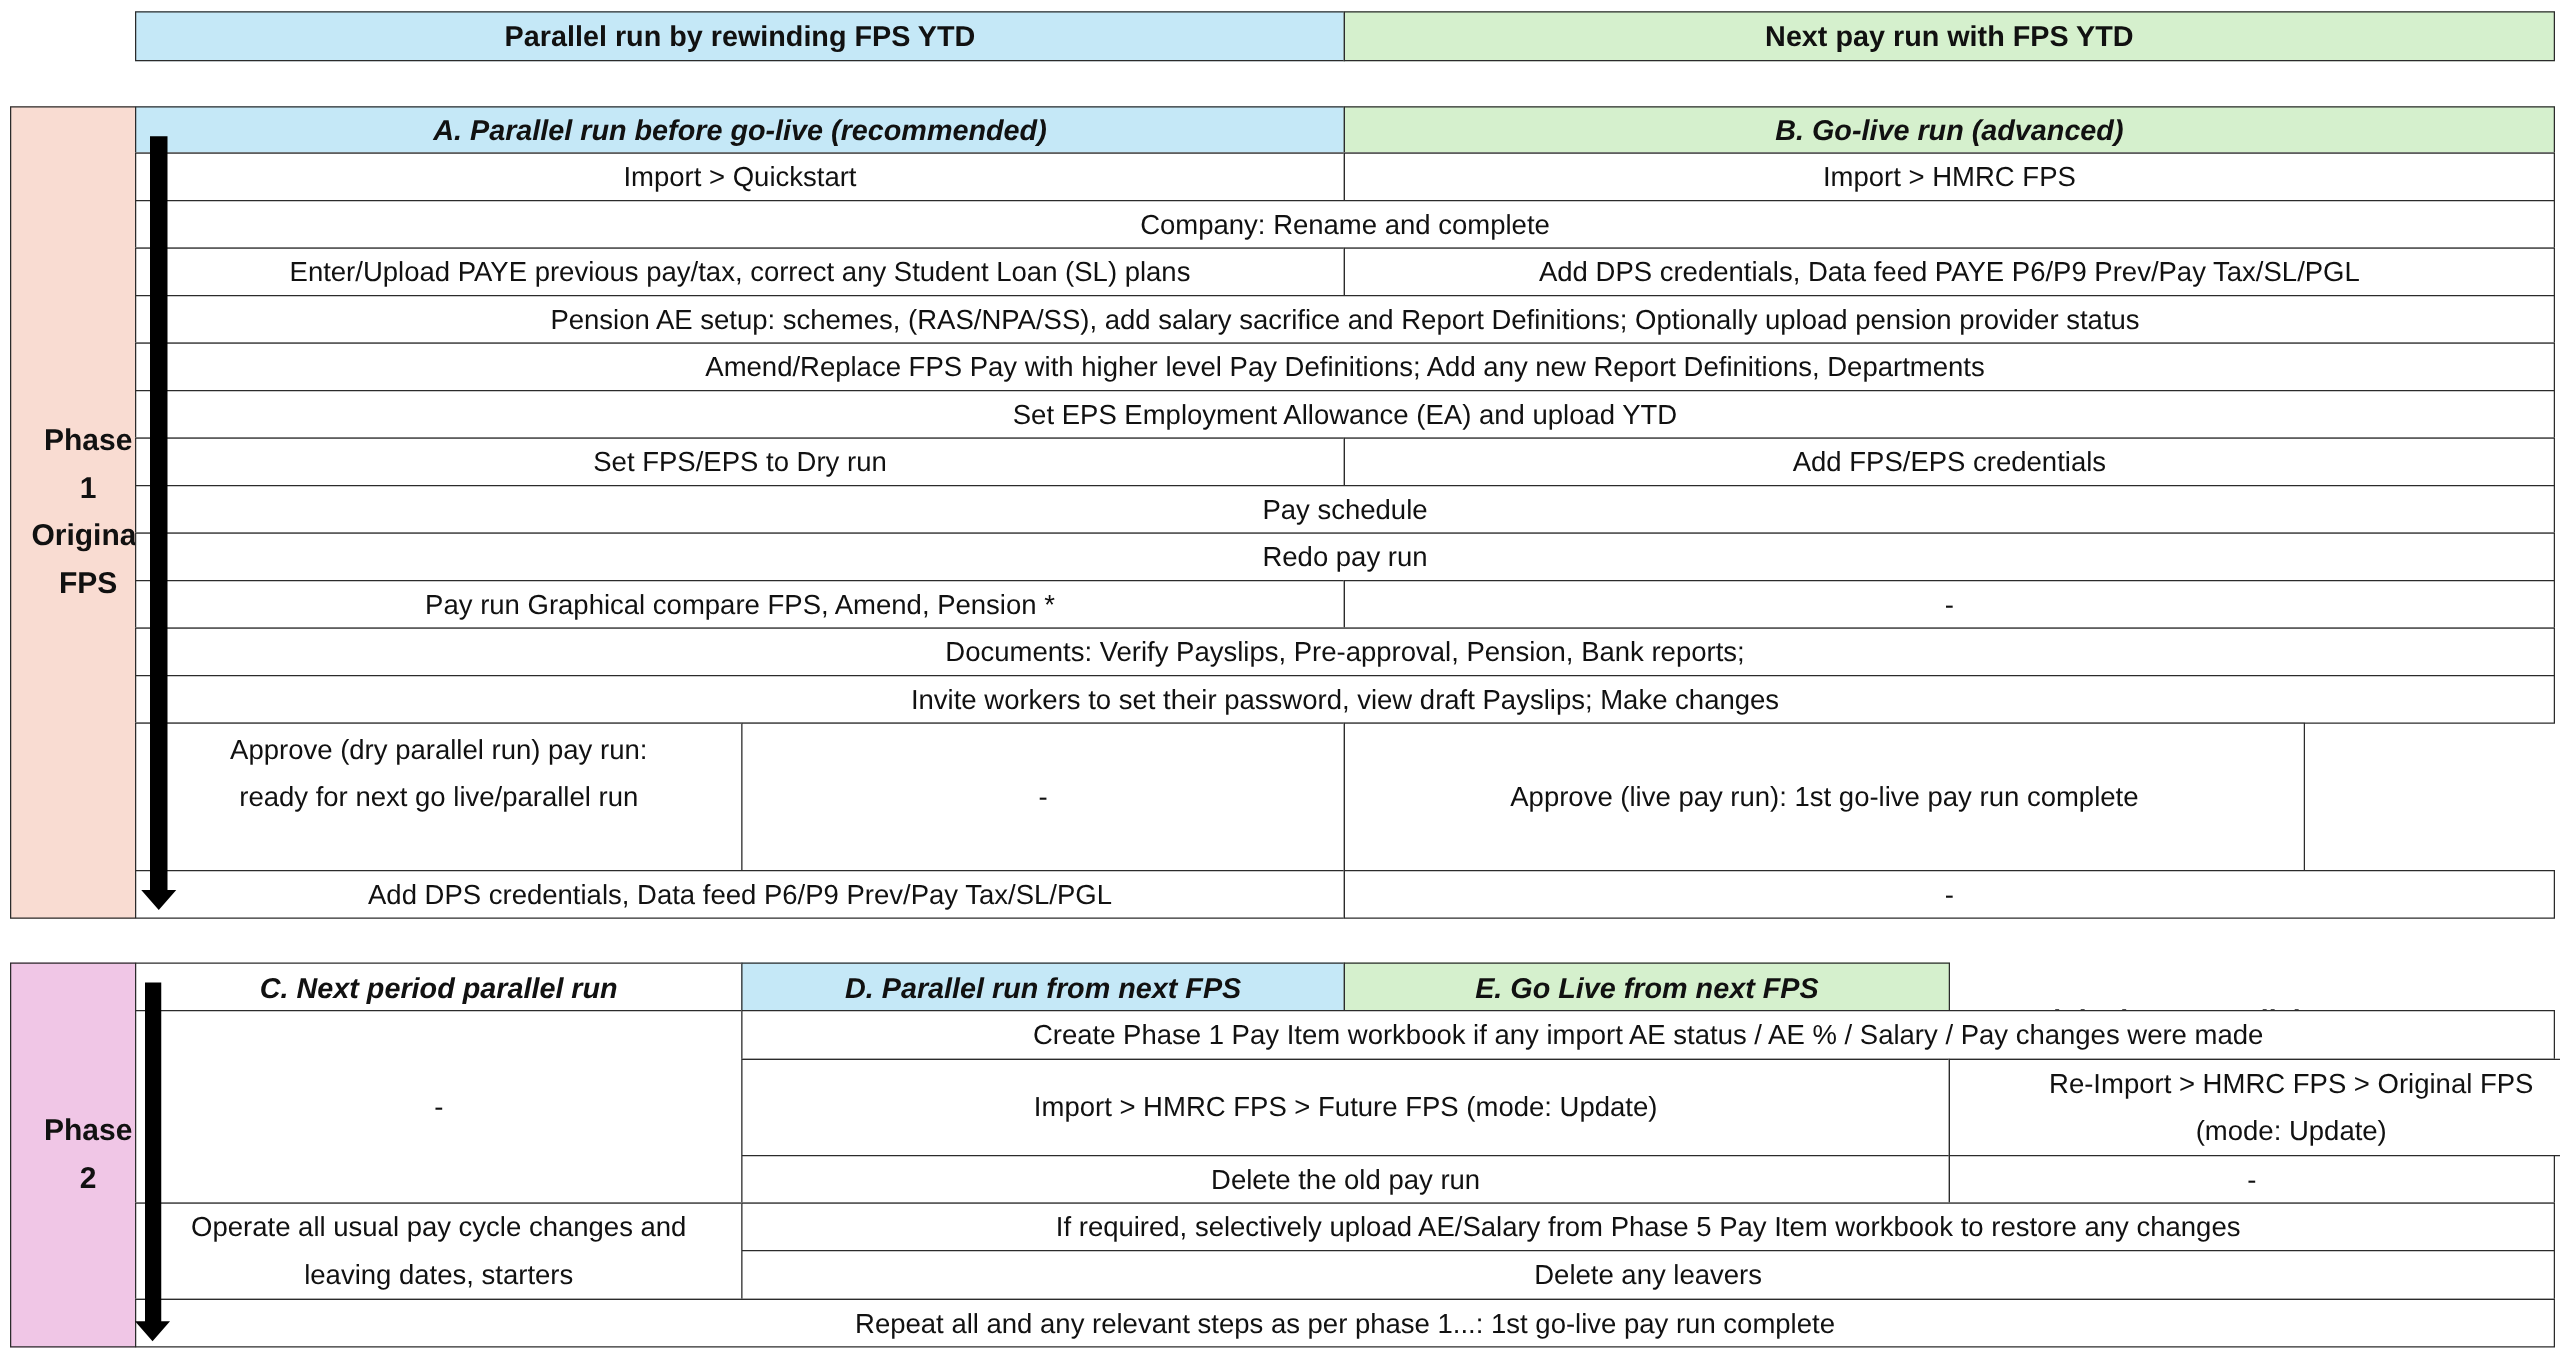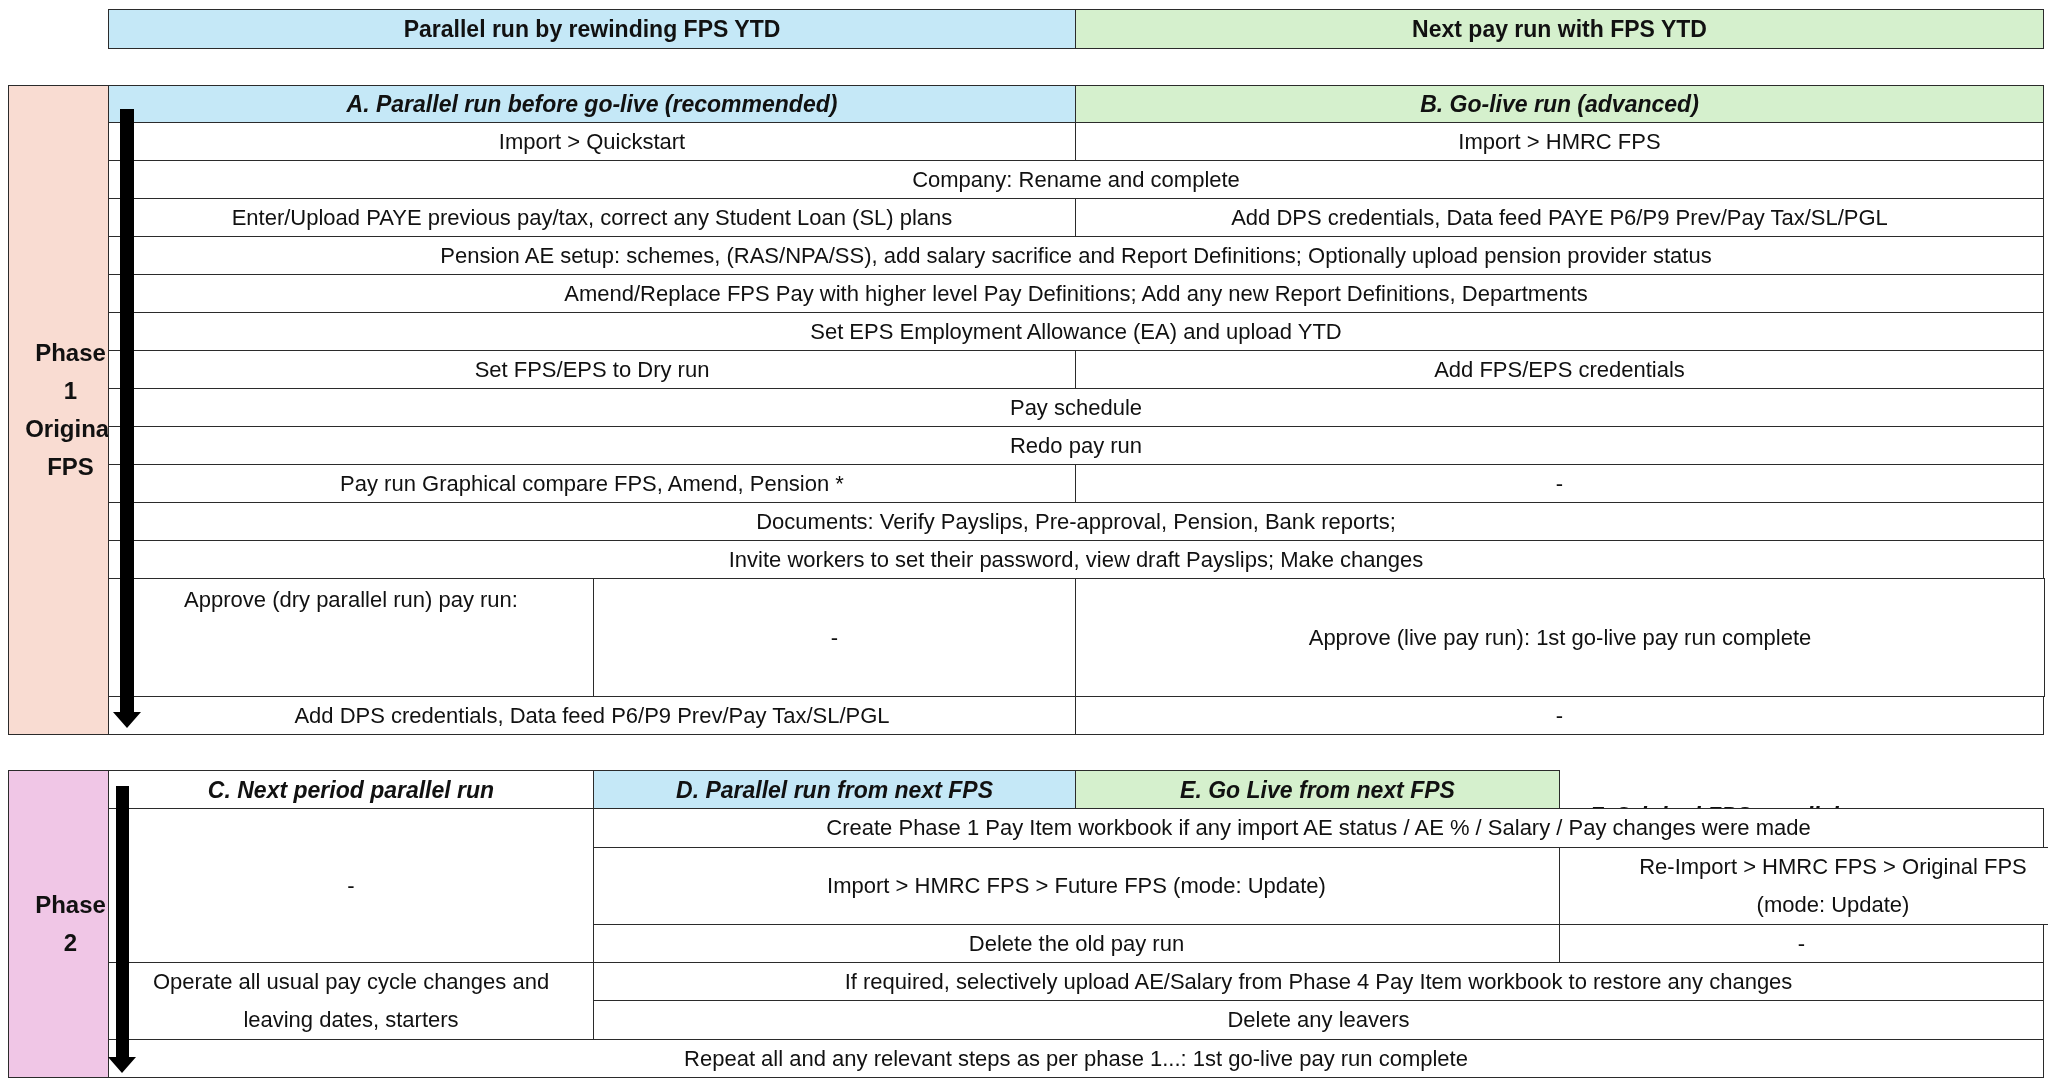--- a/index.html
+++ b/index.html
@@ -96,25 +96,26 @@
 <div class="cell" style="left:108px;top:502px;width:1936px;height:39px;">
     <span>Documents: Verify Payslips, Pre-approval, Pension, Bank reports;</span>
   </div>
 
 <div class="cell" style="left:108px;top:540px;width:1936px;height:39px;">
     <span>Invite workers to set their password, view draft Payslips; Make changes</span>
   </div>
 
 <div class="cell" style="left:108px;top:578px;width:486px;height:119px;flex-direction:column;justify-content:flex-start;padding-top:2px;">
   <span>Approve (dry parallel run) pay run:</span>
+  <span>ready for next go live/parallel run</span>
 </div>
 <div class="cell" style="left:593px;top:578px;width:483px;height:119px;">
     <span>-</span>
   </div>
-<div class="cell" style="left:1075px;top:578px;width:970px;height:119px;">
+<div class="cell" style="left:1075px;top:578px;width:769px;height:119px;">
     <span>Approve (live pay run): 1st go-live pay run complete</span>
   </div>
 
 <div class="cell" style="left:108px;top:696px;width:968px;height:39px;">
     <span>Add DPS credentials, Data feed P6/P9 Prev/Pay Tax/SL/PGL</span>
   </div>
 <div class="cell" style="left:1075px;top:696px;width:969px;height:39px;">
     <span>-</span>
   </div>
 
@@ -158,21 +159,21 @@
   <span>Re-Import &gt; HMRC FPS &gt; Original FPS</span>
   <span>(mode: Update)</span>
 </div>
 <div class="cell" style="left:593px;top:924px;width:967px;height:39px;">
     <span>Delete the old pay run</span>
   </div>
 <div class="cell" style="left:1559px;top:924px;width:485px;height:39px;">
     <span>-</span>
   </div>
 <div class="cell" style="left:593px;top:962px;width:1451px;height:39px;">
-    <span>If required, selectively upload AE/Salary from Phase 4 Pay Item workbook to restore any changes</span>
+    <span>If required, selectively upload AE/Salary from Phase 5 Pay Item workbook to restore any changes</span>
   </div>
 <div class="cell" style="left:593px;top:1000px;width:1451px;height:40px;">
     <span>Delete any leavers</span>
   </div>
 <div class="cell" style="left:108px;top:1039px;width:1936px;height:39px;">
     <span>Repeat all and any relevant steps as per phase 1...: 1st go-live pay run complete</span>
   </div>
 
 <div>
   <div class="arrow-shaft" style="left:116px;top:786px;width:13px;height:272px;"></div>

